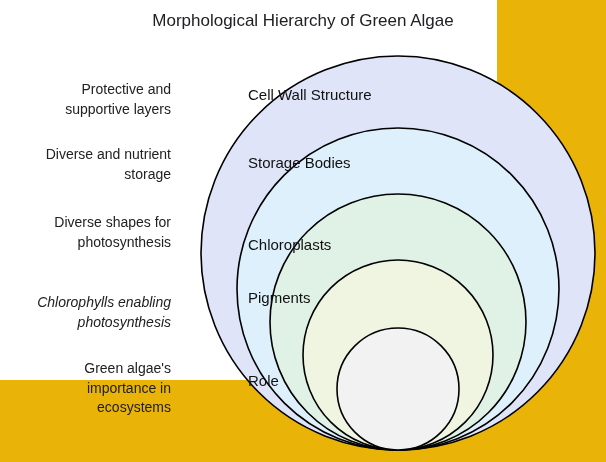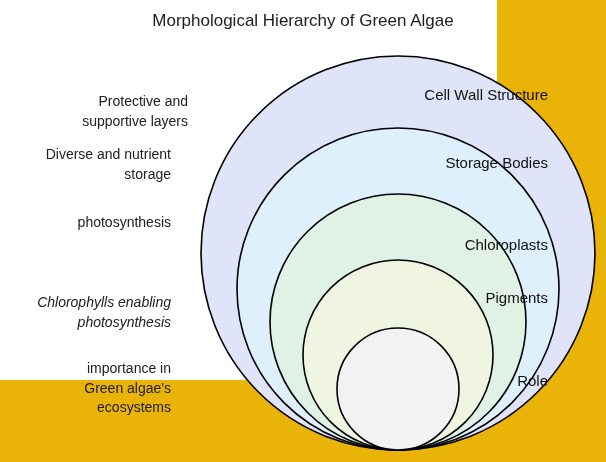--- a/index.html
+++ b/index.html
@@ -31,21 +31,21 @@
     width: 606px;
     text-align: center;
     font-size: 17px;
     color: #202124;
   }
 
   .ring-label {
     position: absolute;
     left: 248px;
     width: 300px;
-    text-align: right;
+    text-align: left;
     font-size: 15px;
     line-height: 18px;
     color: #111111;
   }
   .ring-label span { display: block; line-height: 19px; }
 
   .side-label {
     position: absolute;
     left: 0;
     width: 171px;
@@ -55,21 +55,21 @@
     color: #212121;
   }
   .side-label span { display: block; }
 
   .t1 { top: 86px; }
   .t2 { top: 154px; }
   .t3 { top: 236px; }
   .t4 { top: 289px; }
   .t5 { top: 371px; }
 
-  .s1 { top: 92px; padding-left: 17px; }
+  .s1 { top: 80px; }
   .s2 { top: 145px; }
   .s3 { top: 213px; }
   .s4 { top: 293px; font-style: italic; }
   .s5 { top: 359px; }
 </style>
 </head>
 <body>
 
 <div class="stage">
 
@@ -95,25 +95,26 @@
 
   <div class="side-label s1">
     <span>Protective and</span>
     <span>supportive layers</span>
   </div>
   <div class="side-label s2">
     <span>Diverse and nutrient</span>
     <span>storage</span>
   </div>
   <div class="side-label s3">
+    <span>Diverse shapes for</span>
     <span>photosynthesis</span>
   </div>
   <div class="side-label s4">
     <span>Chlorophylls enabling</span>
     <span>photosynthesis</span>
   </div>
   <div class="side-label s5">
+    <span>Green algae's</span>
     <span>importance in</span>
-    <span>Green algae's</span>
     <span>ecosystems</span>
   </div>
 
 </div>
 
 </body></html>

